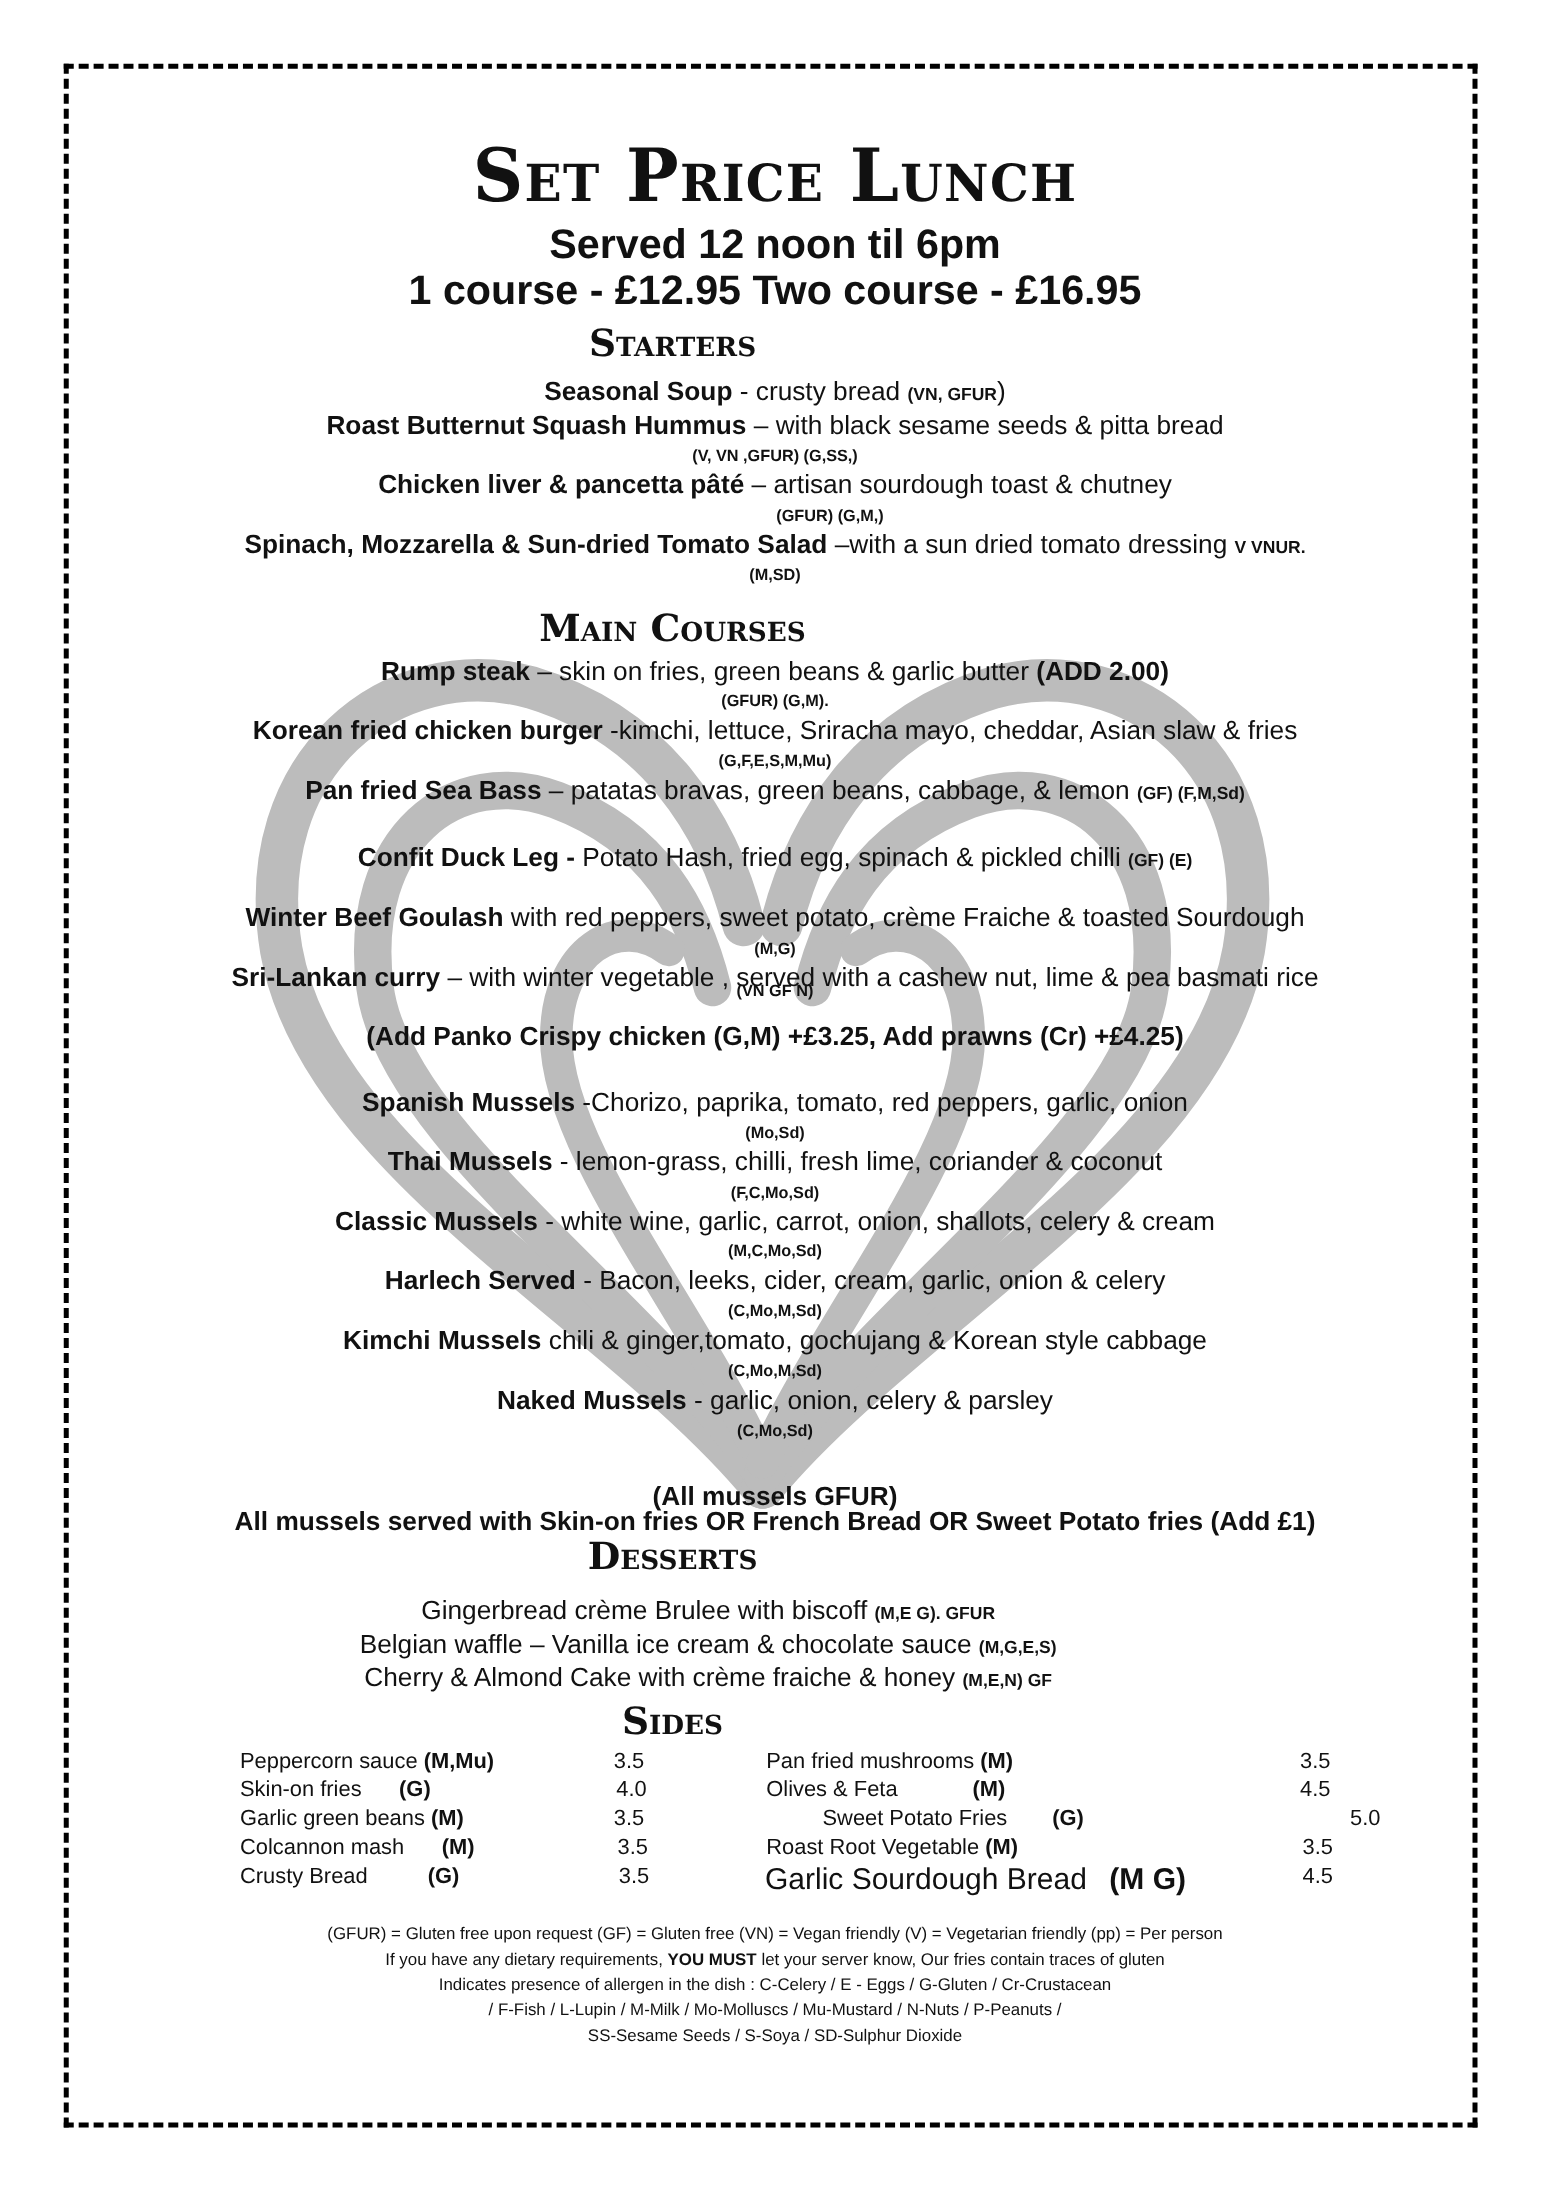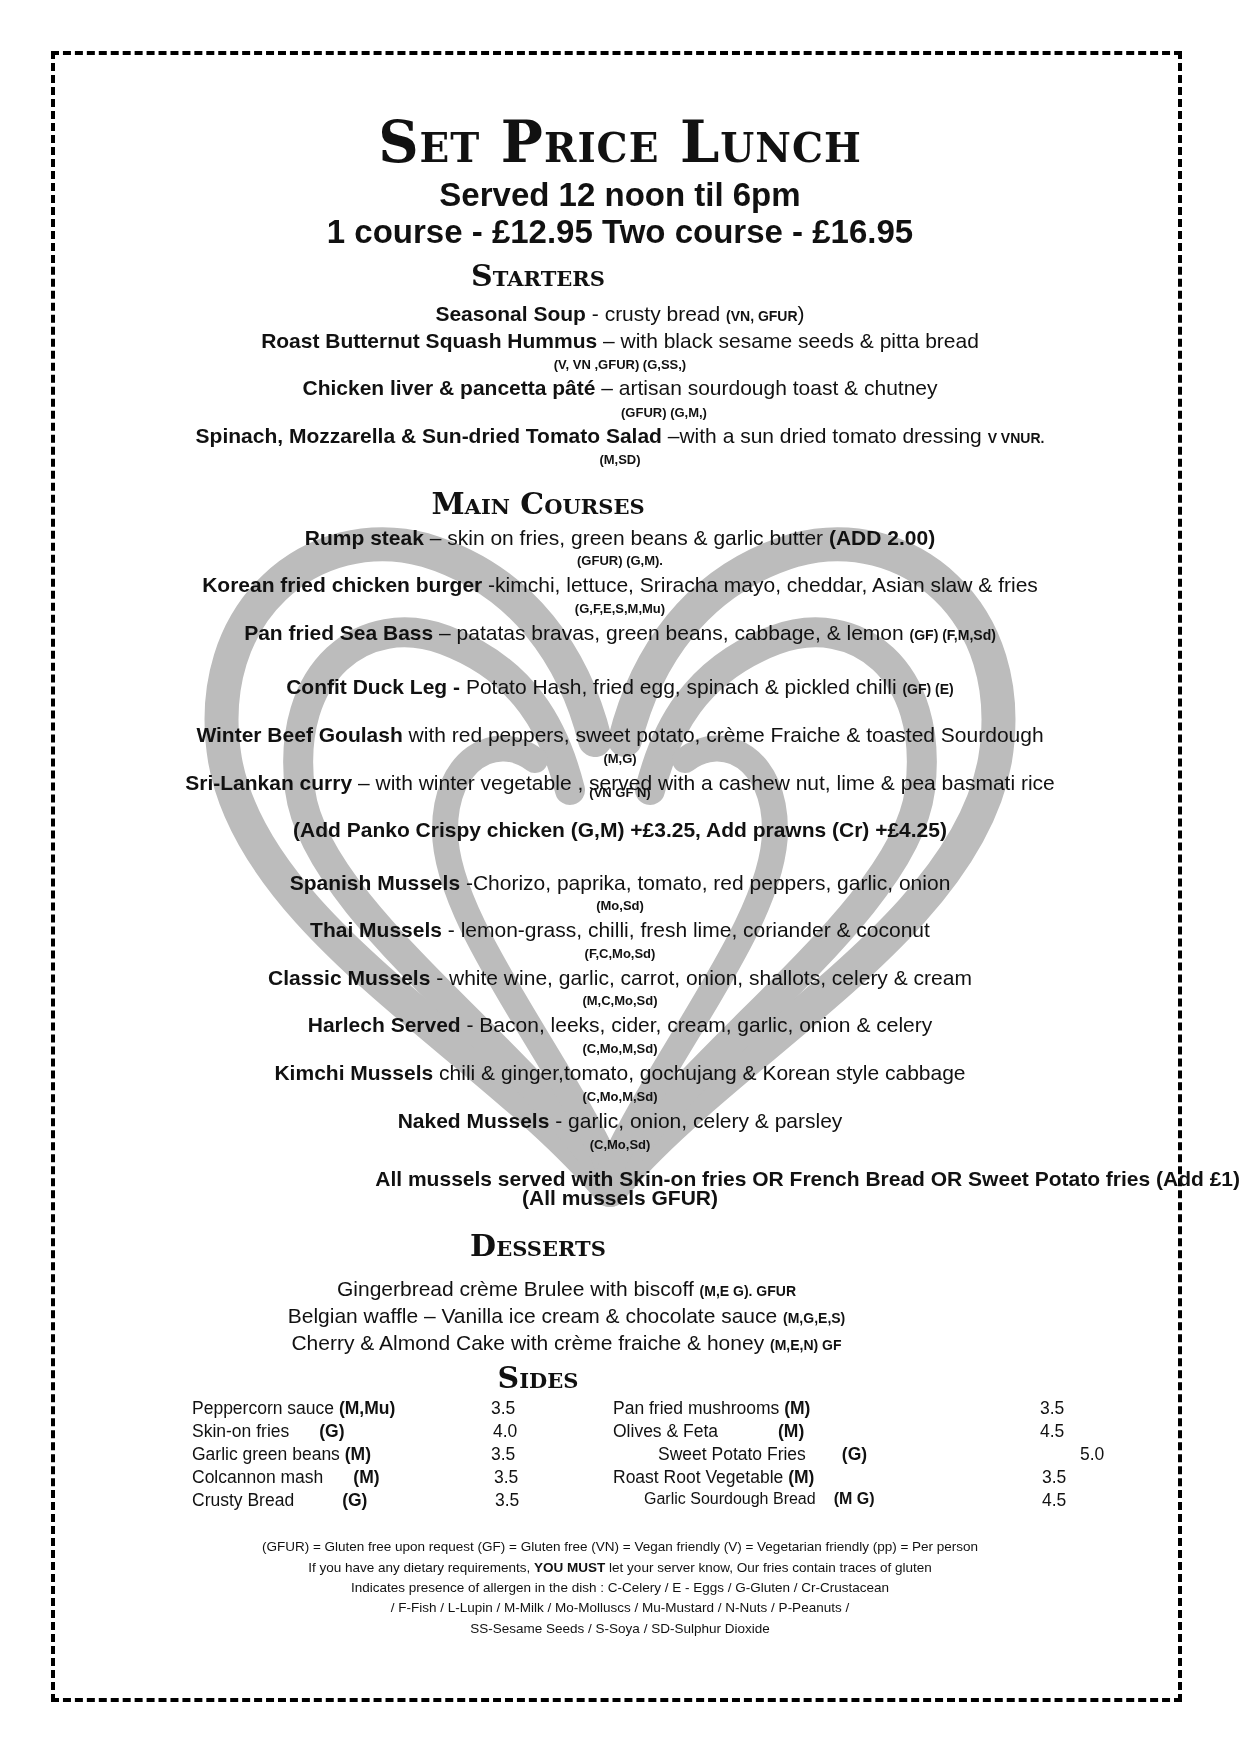--- a/index.html
+++ b/index.html
@@ -124,21 +124,21 @@
   <div class="line" style="top:1061px;">
     <b>Kimchi Mussels</b><span> </span><span>chili &amp; ginger,tomato, gochujang &amp; Korean style cabbage</span>
   </div>
   <div class="tag" style="top:1089px;">(C,Mo,M,Sd)</div>
 
   <div class="line" style="top:1109px;">
     <b>Naked Mussels</b><span> - </span><span>garlic, onion, celery &amp; parsley</span>
   </div>
   <div class="tag" style="top:1137px;">(C,Mo,Sd)</div>
 
-  <div class="line bold-line" style="top:1167px;text-align:right;">All mussels served with Skin-on fries OR  French Bread OR Sweet Potato fries (Add £1)</div>
+  <div class="line bold-line" style="top:1206px;">All mussels served with Skin-on fries OR  French Bread OR Sweet Potato fries (Add £1)</div>
   <div class="line bold-line" style="top:1186px;">(All mussels GFUR)</div>
 
   <div class="section-h" style="top:1228px;">Desserts</div>
 
   <div class="dessert" style="top:1277px;">
     <span>Gingerbread crème Brulee with biscoff </span><span class="inl-tag">(M,E G). GFUR</span>
   </div>
   <div class="dessert" style="top:1304px;">
     <span>Belgian waffle – Vanilla ice cream &amp; chocolate sauce </span><span class="inl-tag">(M,G,E,S)</span>
   </div>
@@ -171,21 +171,21 @@
 
     <div class="side-row" style="left:613px; top:1421px; font-size:17.5px;"><span>Olives &amp; Feta</span><b style="margin-left:60px;">(M)</b></div>
     <div class="side-row" style="left:1040px; top:1421px; font-size:17.5px;">4.5</div>
 
     <div class="side-row" style="left:616px; top:1444px; font-size:17.5px;margin-left:42px;"><span>Sweet  Potato Fries</span><b style="margin-left:36px;">(G)</b></div>
     <div class="side-row" style="left:1080px; top:1444px; font-size:17.5px;">5.0</div>
 
     <div class="side-row" style="left:613px; top:1467px; font-size:17.5px;"><span>Roast Root Vegetable </span><b>(M)</b></div>
     <div class="side-row" style="left:1042px; top:1467px; font-size:17.5px;">3.5</div>
 
-    <div class="side-row" style="left:644px; top:1490px; font-size:16px;"><span>Garlic Sourdough Bread</span><b style="margin-left:18px;">(M G)</b></div>
+    <div class="side-row" style="left:612px; top:1490px; font-size:24px;"><span>Garlic Sourdough Bread</span><b style="margin-left:18px;">(M G)</b></div>
     <div class="side-row" style="left:1042px; top:1490px; font-size:17.5px;">4.5</div>
   </div>
 
   <div class="foot" style="top:1539px;">(GFUR) = Gluten free upon request (GF) = Gluten free (VN) = Vegan friendly (V) = Vegetarian friendly (pp) = Per person</div>
   <div class="foot" style="top:1560px;">
     <span>If you have any dietary requirements, </span><b>YOU MUST</b><span> let your server know, Our fries contain traces of gluten</span>
   </div>
   <div class="foot" style="top:1580px;">Indicates presence of allergen in the dish : C-Celery / E - Eggs / G-Gluten / Cr-Crustacean</div>
   <div class="foot" style="top:1600px;">/ F-Fish / L-Lupin / M-Milk / Mo-Molluscs / Mu-Mustard / N-Nuts / P-Peanuts /</div>
   <div class="foot" style="top:1621px;">SS-Sesame Seeds / S-Soya / SD-Sulphur Dioxide</div>

